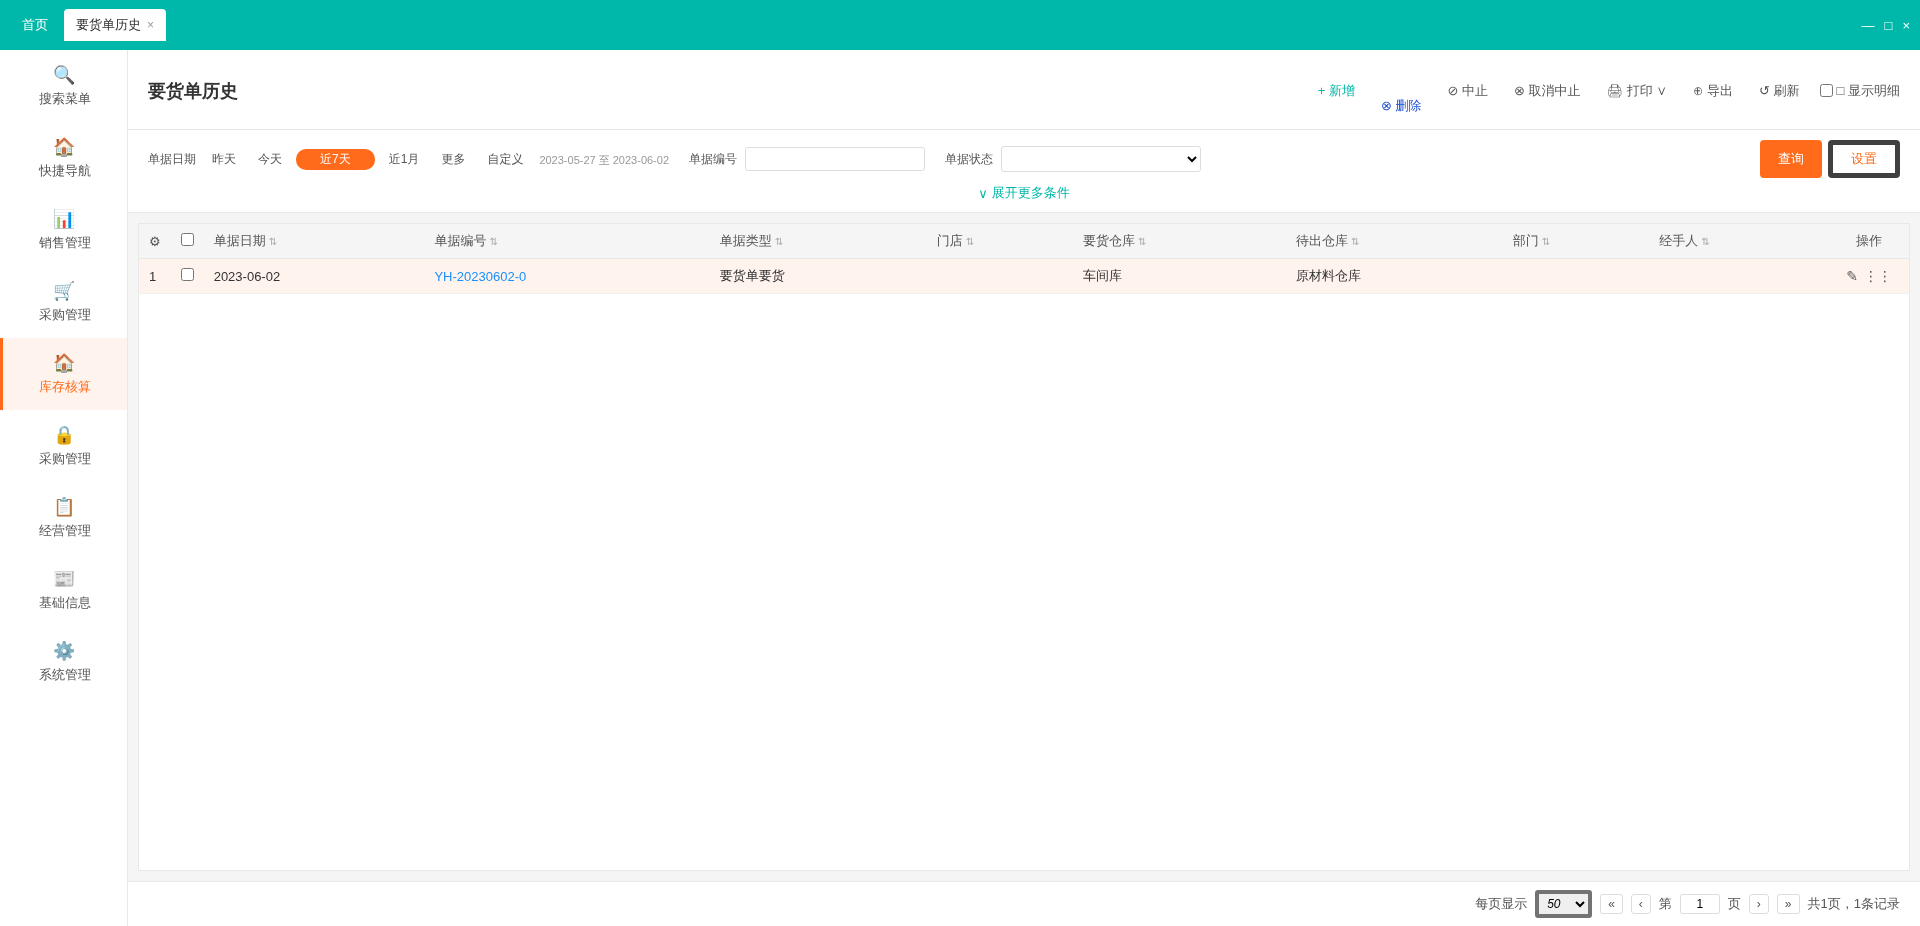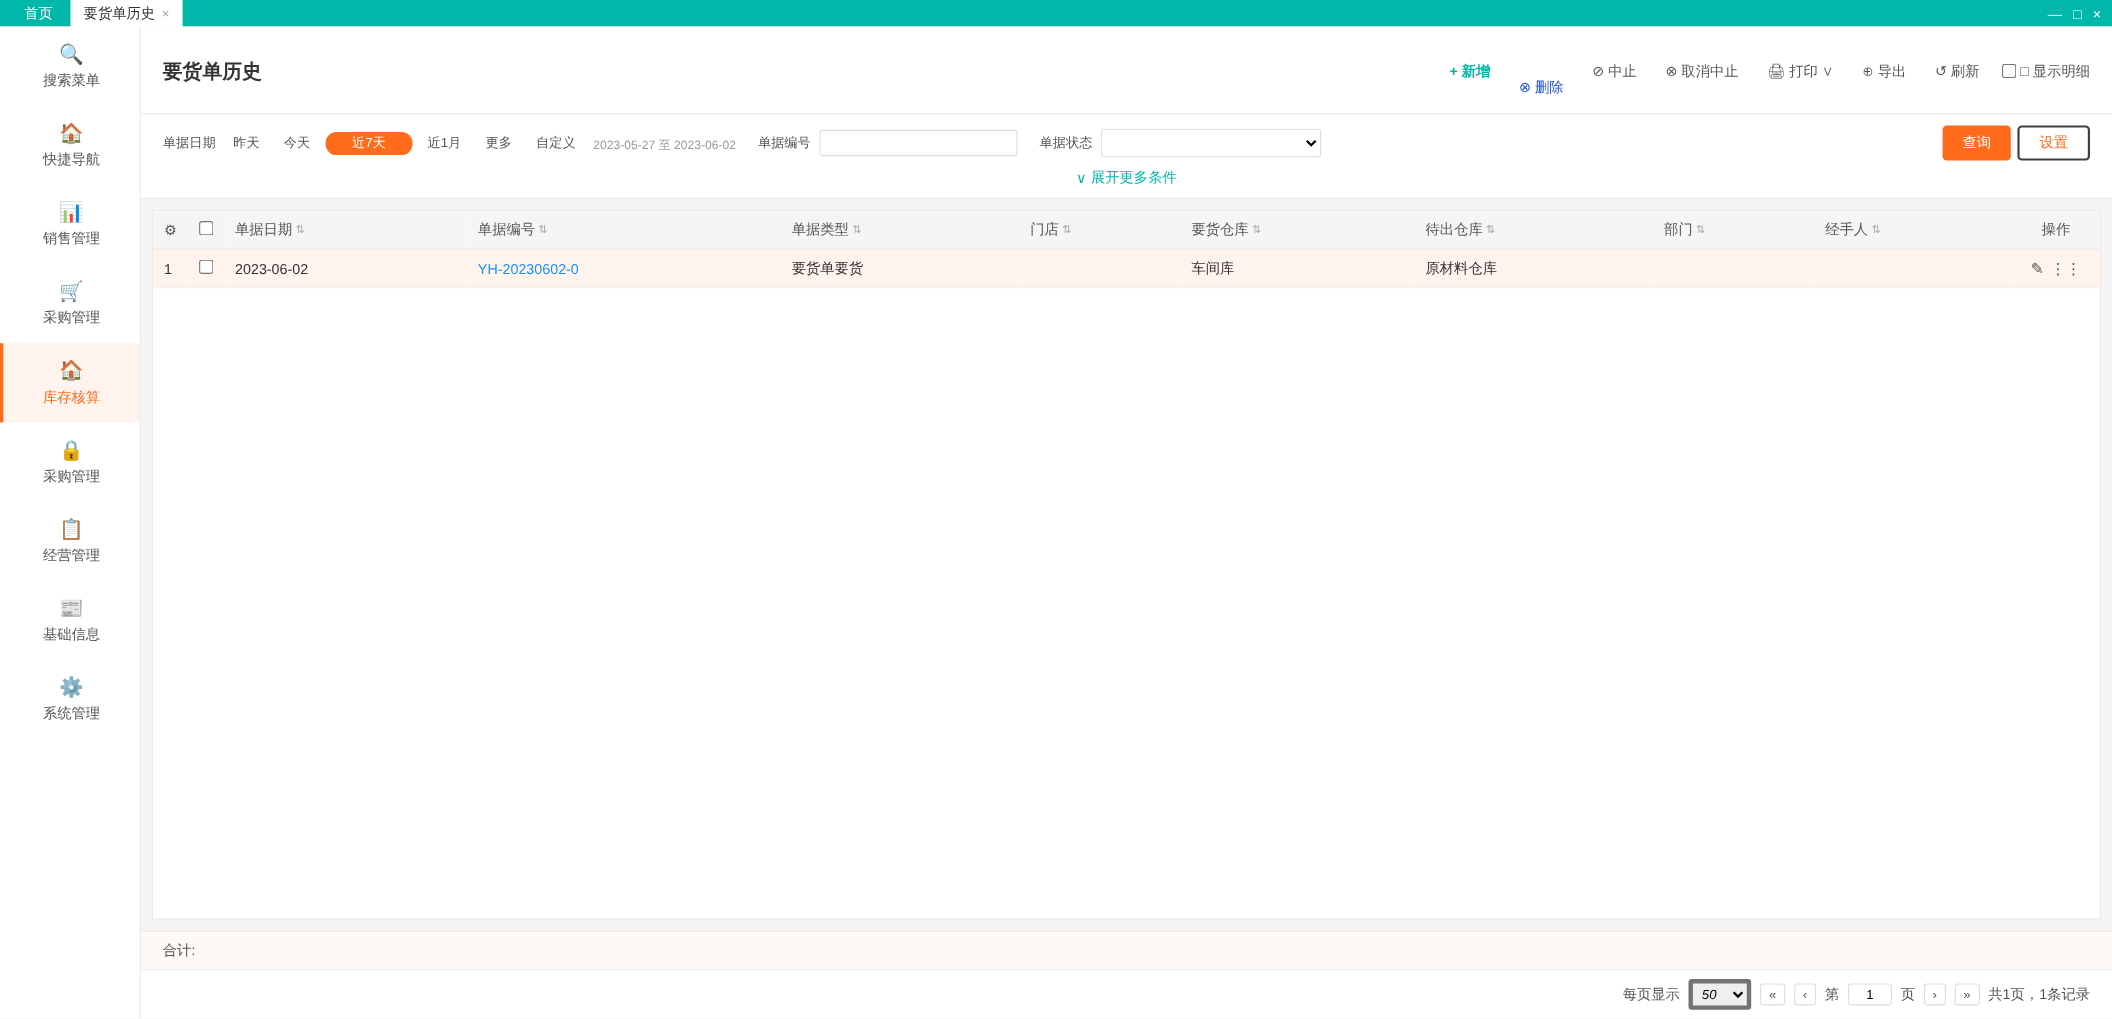--- a/index.html
+++ b/index.html
@@ -1,20 +1,20 @@
 <!DOCTYPE html>
 <html><head>
   <meta charset="utf-8">
   <style>
     * { box-sizing: border-box; margin: 0; padding: 0; font-family: 'Microsoft YaHei', Arial, sans-serif; font-size: 13px; }
     body { display: flex; flex-direction: column; height: 926px; overflow: hidden; background: #f5f5f5; }
 
     
     .top-bar {
-      height: 24px;
+      height: 50px;
       background: #00b8a9;
       display: flex;
       align-items: center;
       padding: 0 10px;
       gap: 4px;
       flex-shrink: 0;
     }
     .top-bar-tab {
       height: 32px;
       padding: 0 12px;
@@ -120,35 +120,35 @@
     .toolbar-btn {
       display: flex;
       align-items: center;
       gap: 4px;
       cursor: pointer;
       color: #555;
       font-size: 13px;
       padding: 4px 6px;
       border-radius: 3px;
     }
-    .toolbar-btn.new { color: #00b8a9; font-weight: 700; }
+    .toolbar-btn.new { color: #00b8a9; font-weight: 400; }
     .toolbar-btn.delete { color: #1d4ed8; margin-top: 31px; }
     .btn-query {
       background: #ff6b1a;
       color: #fff;
       border: none;
       padding: 6px 18px;
       border-radius: 4px;
       cursor: pointer;
       font-size: 13px;
     }
     .btn-settings {
       background: #fff;
       color: #ff6b1a;
-      border: 2px solid #404040;
+      border: 5px solid #404040;
       padding: 5px 18px;
       border-radius: 4px;
       cursor: pointer;
       font-size: 13px;
     }
 
     
     .filter-area {
       background: #fff;
       padding: 10px 20px;
@@ -569,23 +569,20 @@
               <div class="op-icons">
                 <span class="op-icon">✎</span>
                 <span class="op-icon">⋮⋮</span>
               </div>
             </td>
           </tr>
         </tbody>
       </table>
     </div>
 
-    <div class="table-footer">
-      <span>合计:</span>
-    </div>
 
     <div class="pagination-bar">
       <span>每页显示</span>
       <select>
         <option value="50" selected="">50</option>
         <option value="10">10</option>
         <option value="20">20</option>
         <option value="100">100</option>
       </select>
       <button class="page-nav-btn">«</button>

